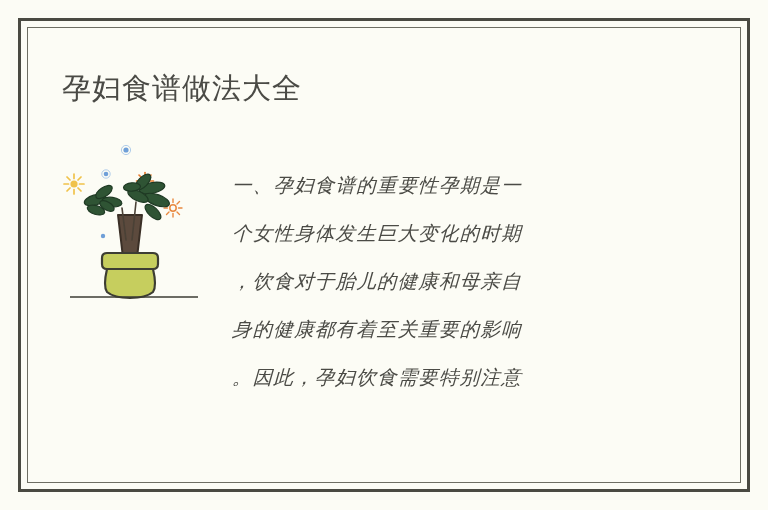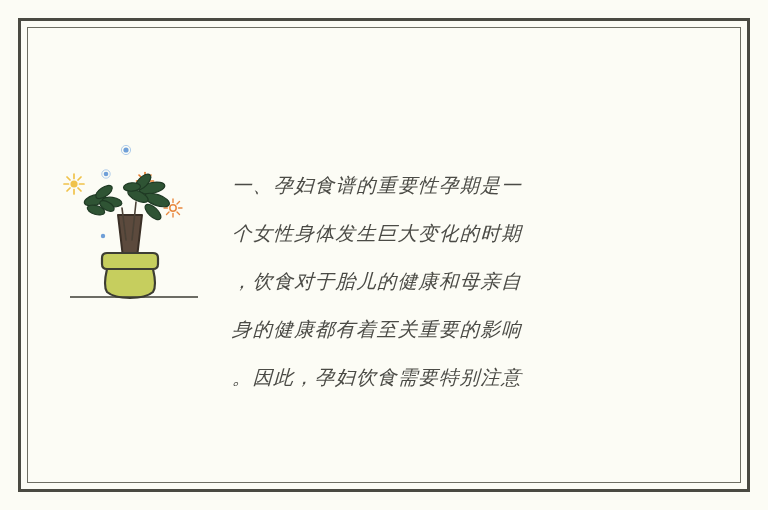--- a/index.html
+++ b/index.html
@@ -88,20 +88,21 @@
   }
 </style>
 </head>
 <body>
 
 <div class="canvas">
 
   <div class="frame-outer"></div>
   <div class="frame-inner"></div>
 
+  <div class="page-title">孕妇食谱做法大全</div>
 
   <div class="illustration">
     <svg viewBox="0 0 150 165" xmlns="http://www.w3.org/2000/svg">
 
       <g>
         <circle cx="66" cy="10" r="2.6" fill="#6f9fd8"></circle>
         <circle cx="66" cy="10" r="4.6" fill="none" stroke="#9dc0e6" stroke-width="0.8"></circle>
         <circle cx="46" cy="34" r="2.3" fill="#6f9fd8"></circle>
         <circle cx="46" cy="34" r="4.2" fill="none" stroke="#9dc0e6" stroke-width="0.8"></circle>
         <circle cx="43" cy="96" r="2.2" fill="#6f9fd8"></circle>

